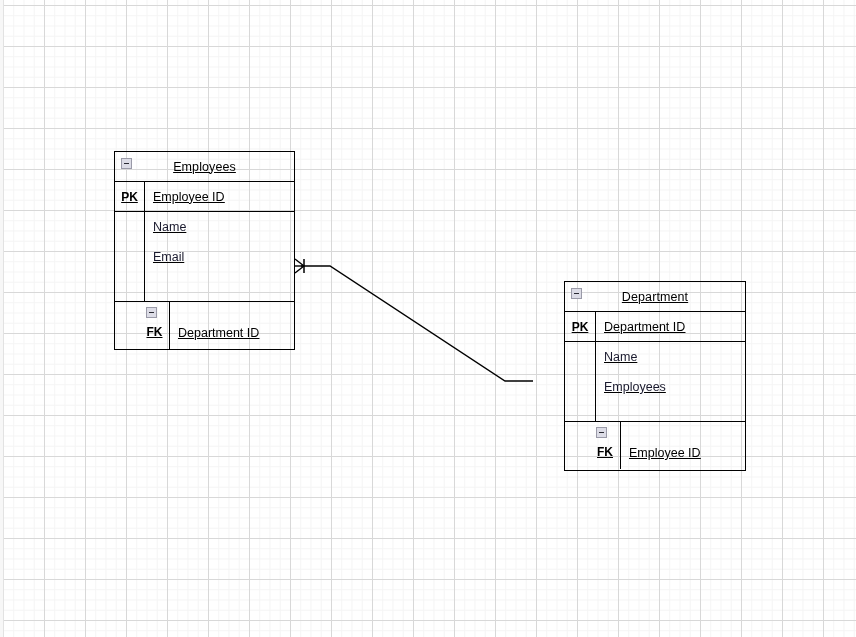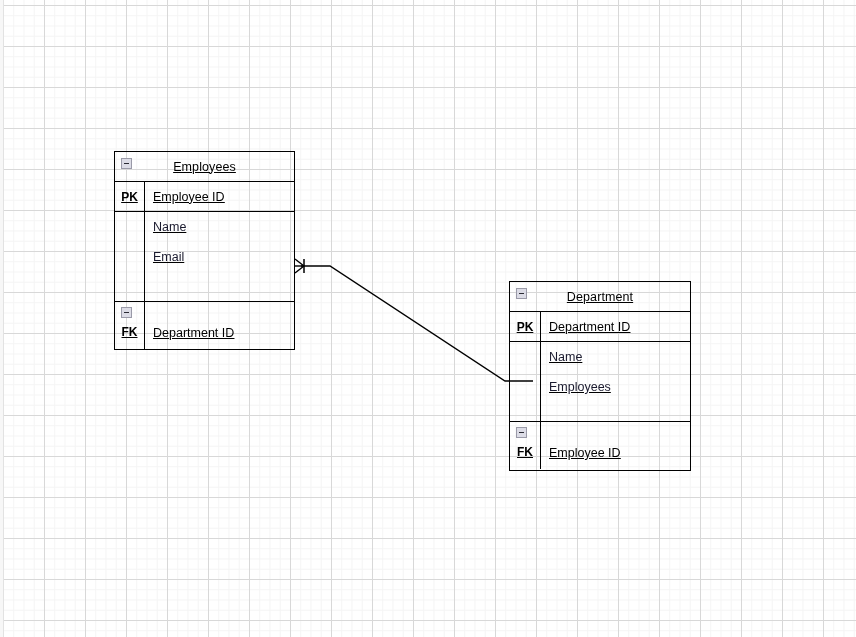--- a/index.html
+++ b/index.html
@@ -158,20 +158,21 @@
     border-right: 1.6px solid #000000;
     flex: 0 0 auto;
     display: flex;
     align-items: flex-end;
     justify-content: center;
     padding-bottom: 10px;
     font-size: 12px;
     font-weight: bold;
     color: #000000;
     position: relative;
+    margin-left: 25px;
   }
   .fk-namecol {
     flex: 1 1 auto;
     box-sizing: border-box;
     display: flex;
     align-items: flex-end;
     padding-left: 8px;
     padding-bottom: 9px;
     font-size: 12.5px;
     text-decoration: underline;
@@ -228,21 +229,21 @@
 
     <div class="fk-row" style="height:47px;">
       <div class="fk-keycol" style="width:30px;">
         <span class="collapse-btn collapse-fk"></span>
         <span>FK</span>
       </div>
       <div class="fk-namecol">Department ID</div>
     </div>
   </div>
 
-  <div class="entity" style="left:509px; top:281px; width:182px; height:190px;">
+  <div class="entity" style="left:564px; top:281px; width:182px; height:190px;">
 
     <div class="ent-header">
       <span class="collapse-btn collapse-hdr"></span>
       <span class="ent-header-title">Department</span>
     </div>
 
     <div class="row sect-divider">
       <div class="row-key" style="width:31px;">PK</div>
       <div class="row-name pkname">Department ID</div>
     </div>

